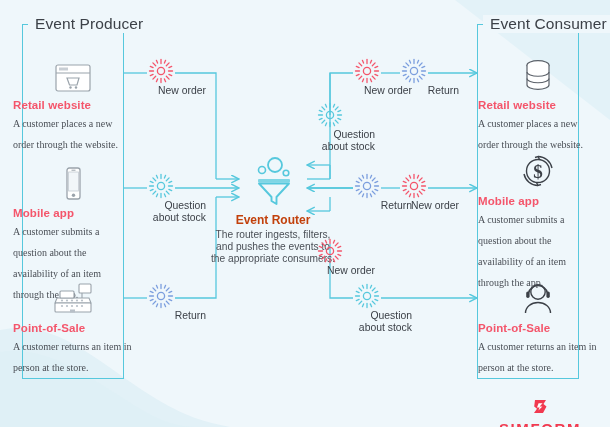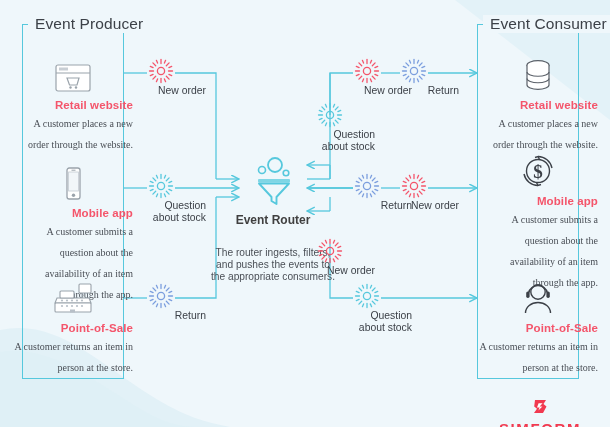--- a/index.html
+++ b/index.html
@@ -25,31 +25,31 @@
     position:absolute;
     font-size:15.5px;
     color:#3c4148;
     background:#eff7fb;
     padding:0 7px;
     white-space:nowrap;
     letter-spacing:.1px;
   }
 
   
-  .node{position:absolute;width:120px;text-align:right;}
+  .node{position:absolute;width:120px;text-align:left;}
   .node .icon{height:42px;display:flex;align-items:flex-end;justify-content:center;margin-bottom:5px;}
   .node .ttl{
     font-size:11.5px;font-weight:bold;color:#f4556b;margin-bottom:2px;letter-spacing:.1px;
   }
   .node .desc{font-size:10px;line-height:21px;color:#4a4f56;font-family:Liberation Serif, serif;}
 
   
   .router{position:absolute;width:128px;text-align:center;}
   .router .icon{height:52px;display:flex;align-items:center;justify-content:center;}
-  .router .ttl{font-size:12px;font-weight:bold;color:#404040;margin-top:6px;margin-bottom:20px;}
+  .router .ttl{font-size:12px;font-weight:bold;color:#c2410c;margin-top:6px;margin-bottom:2px;}
   .router .desc{font-size:10.2px;line-height:12.2px;color:#4a4f56;}
 
   
   .event{position:absolute;text-align:right;width:90px;}
   .event .burst{height:26px;display:flex;align-items:center;justify-content:center;}
   .event .cap{font-size:10.4px;line-height:12.2px;color:#3c4148;margin-top:1px;white-space:pre-line;}
 
   
   .wire{position:absolute;pointer-events:none;}
 

